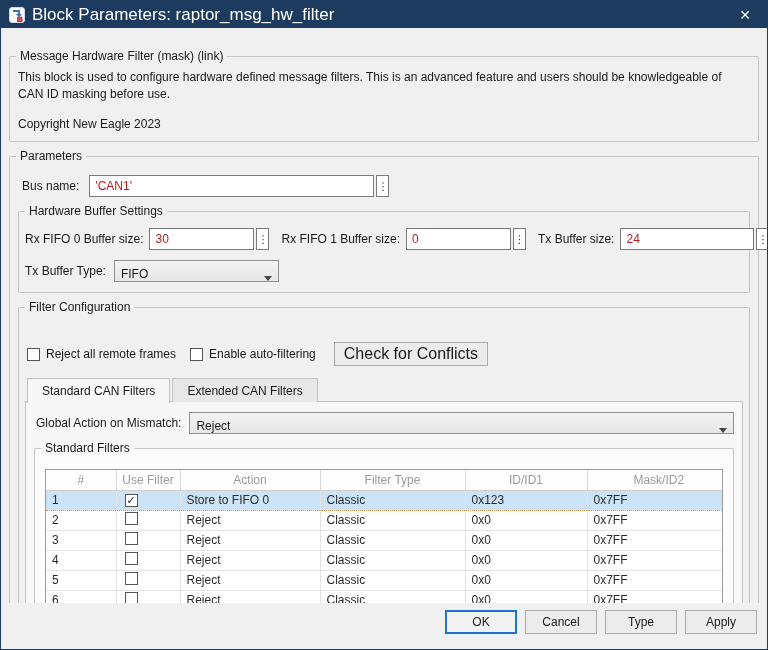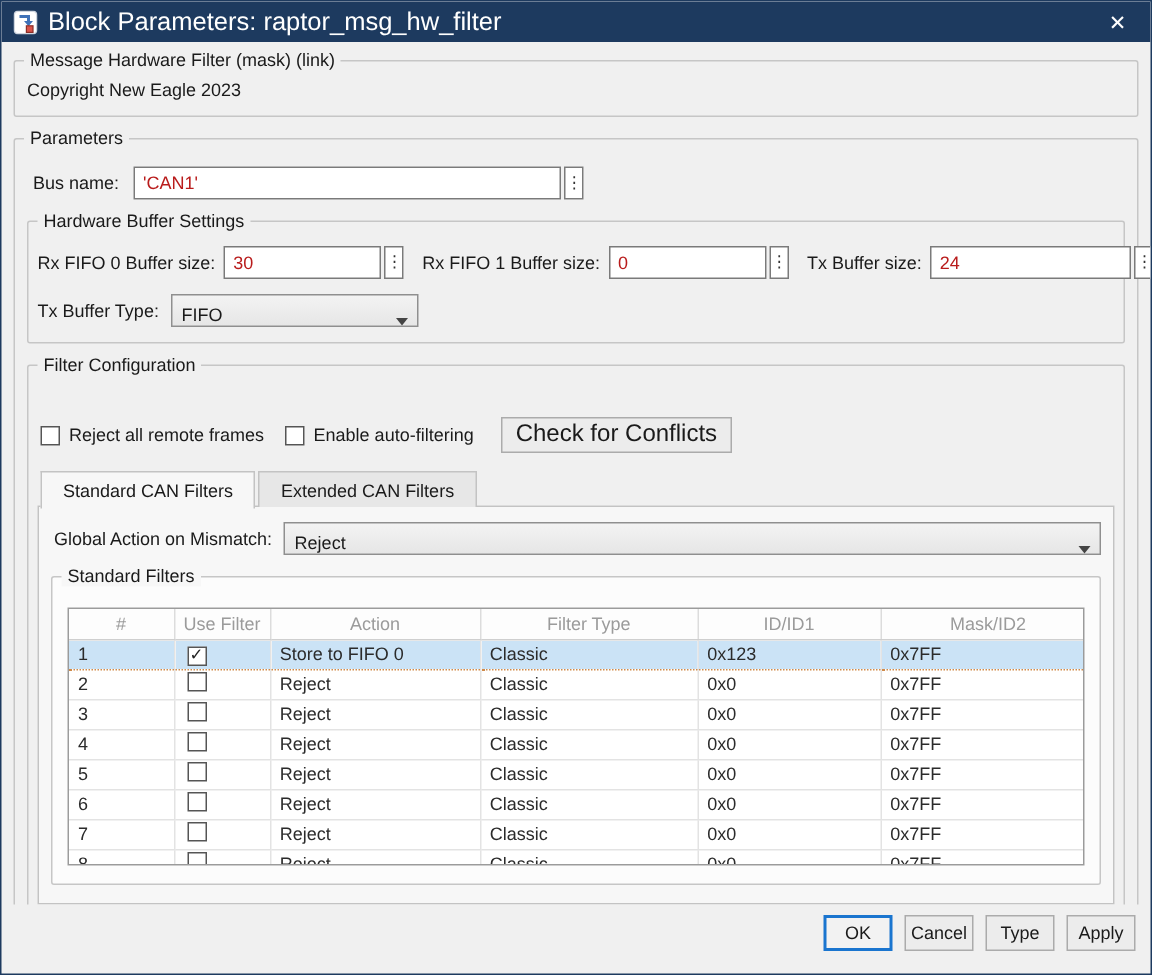--- a/index.html
+++ b/index.html
@@ -6,21 +6,21 @@
   html,body { width:768px; height:650px; background:#d7d7d7; font-family:"Liberation Sans", sans-serif; }
   .dialog{ width:768px; height:650px; background:#f0f0f0; border:1px solid #1d3a5f; display:flex; flex-direction:column; overflow:hidden; }
 
   
   .titlebar{ height:27px; background:#1d3a5f; display:flex; align-items:center; padding:0 8px; flex:0 0 auto; }
   .app-icon{ width:16px; height:16px; margin-right:7px; display:inline-block; }
   .titlebar .title{ color:#ffffff; font-size:17px; flex:1; white-space:nowrap; }
   .titlebar .close{ color:#ffffff; font-size:14px; width:28px; text-align:center; cursor:pointer; }
 
   
-  .body{ flex:1 1 auto; padding:4px 8px 0 8px; overflow:hidden; font-size:12px; color:#1a1a1a; }
+  .body{ flex:1 1 auto; padding:20px 8px 0 8px; overflow:hidden; font-size:12px; color:#1a1a1a; }
 
   .group{ position:relative; border:1px solid #c6c6c6; border-radius:2px; margin-top:8px; }
   .group > .group-label{ position:absolute; top:-8px; left:6px; background:#f0f0f0; padding:0 4px; font-size:12px; color:#1a1a1a; white-space:nowrap; }
 
   .mask-group{ padding:12px 8px 8px 8px; }
   .mask-group .desc{ line-height:17px; margin-bottom:14px; padding-right:6px; }
   .mask-group .copyright{ margin-bottom:2px; }
 
   .params-group{ padding:4px 8px 10px 8px; margin-top:14px; }
 
@@ -68,21 +68,21 @@
   .tablewrap{ display:flex; border:1px solid #9b9b9b; height:172px; overflow:hidden; background:#ffffff; }
   table.filters{ border-collapse:collapse; table-layout:fixed; width:684px; flex:0 0 auto; }
   table.filters th{ font-weight:normal; color:#9b9b9b; font-size:12px; height:20px; border-right:1px solid #dcdcdc; border-bottom:1px solid #cfcfcf; background:#fdfdfd; text-align:center; overflow:hidden; white-space:nowrap; }
   table.filters td{ font-size:12px; color:#2b2b2b; height:20px; border-right:1px solid #e3e3e3; border-bottom:1px solid #e3e3e3; padding:0 6px; overflow:hidden; white-space:nowrap; background:#ffffff; }
   table.filters th:last-child, table.filters td:last-child{ border-right:none; }
   table.filters td.cb-cell{ padding-left:8px; }
   tr.selected td{ background:#cbe3f6; border-top:1px dotted #cf8a4a; border-bottom:1px dotted #cf8a4a; }
 
   
   .footer{ flex:0 0 auto; height:46px; display:flex; align-items:center; justify-content:flex-end; padding:0 10px 8px 10px; gap:8px; }
-  .btn{ width:46px; height:24px; background:#ececec; border:1px solid #ababab; font-family:"Liberation Sans", sans-serif; font-size:12px; color:#1a1a1a; cursor:pointer; }
+  .btn{ width:72px; height:24px; background:#ececec; border:1px solid #ababab; font-family:"Liberation Sans", sans-serif; font-size:12px; color:#1a1a1a; cursor:pointer; }
   .btn.default{ border:2px solid #1a75cf; background:#f2f2f2; }
 </style>
 </head>
 <body>
 
 <div class="dialog">
 
   <div class="titlebar">
     <span class="app-icon">
       <svg width="16" height="16" viewBox="0 0 16 16">
@@ -92,20 +92,21 @@
       </svg>
     </span>
     <span class="title">Block Parameters: raptor_msg_hw_filter</span>
     <span class="close">✕</span>
   </div>
 
   <div class="body">
 
     <div class="group mask-group">
       <span class="group-label">Message Hardware Filter (mask) (link)</span>
+      <div class="desc">This block is used to configure hardware defined message filters. This is an advanced feature and users should be knowledgeable of CAN ID masking before use.</div>
       <div class="copyright">Copyright New Eagle 2023</div>
     </div>
 
     <div class="group params-group">
       <span class="group-label">Parameters</span>
 
       <div class="row busname-row">
         <label>Bus name:</label>
         <input class="text-input busname-input" value="'CAN1'" style="">
         <span class="dots-btn">⋮</span>

